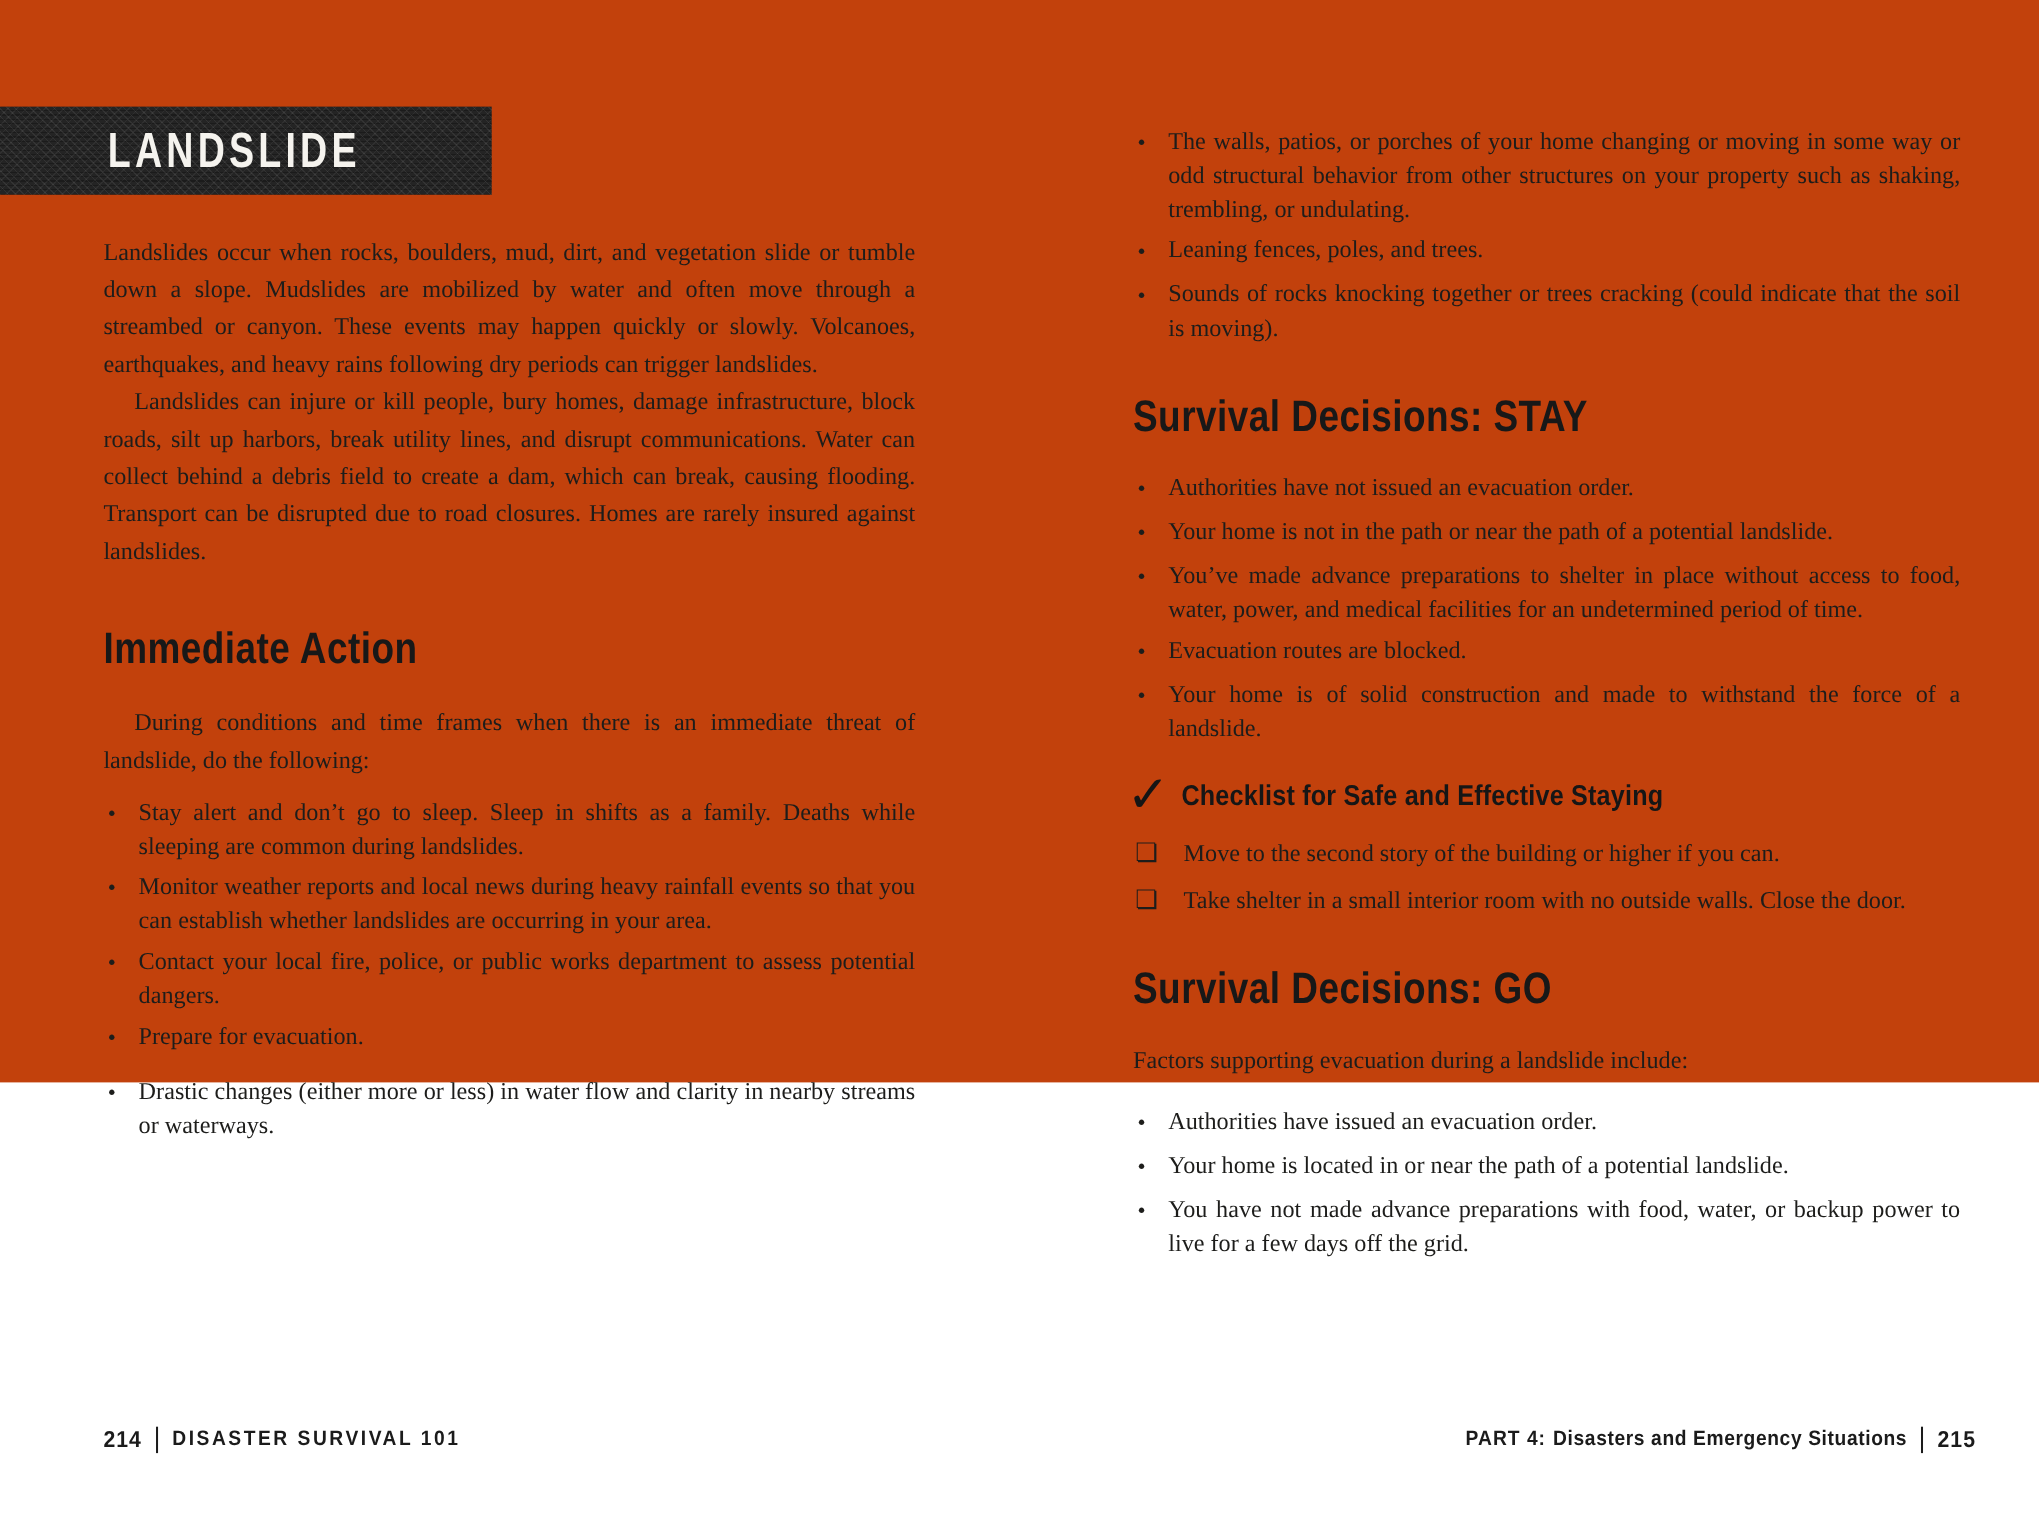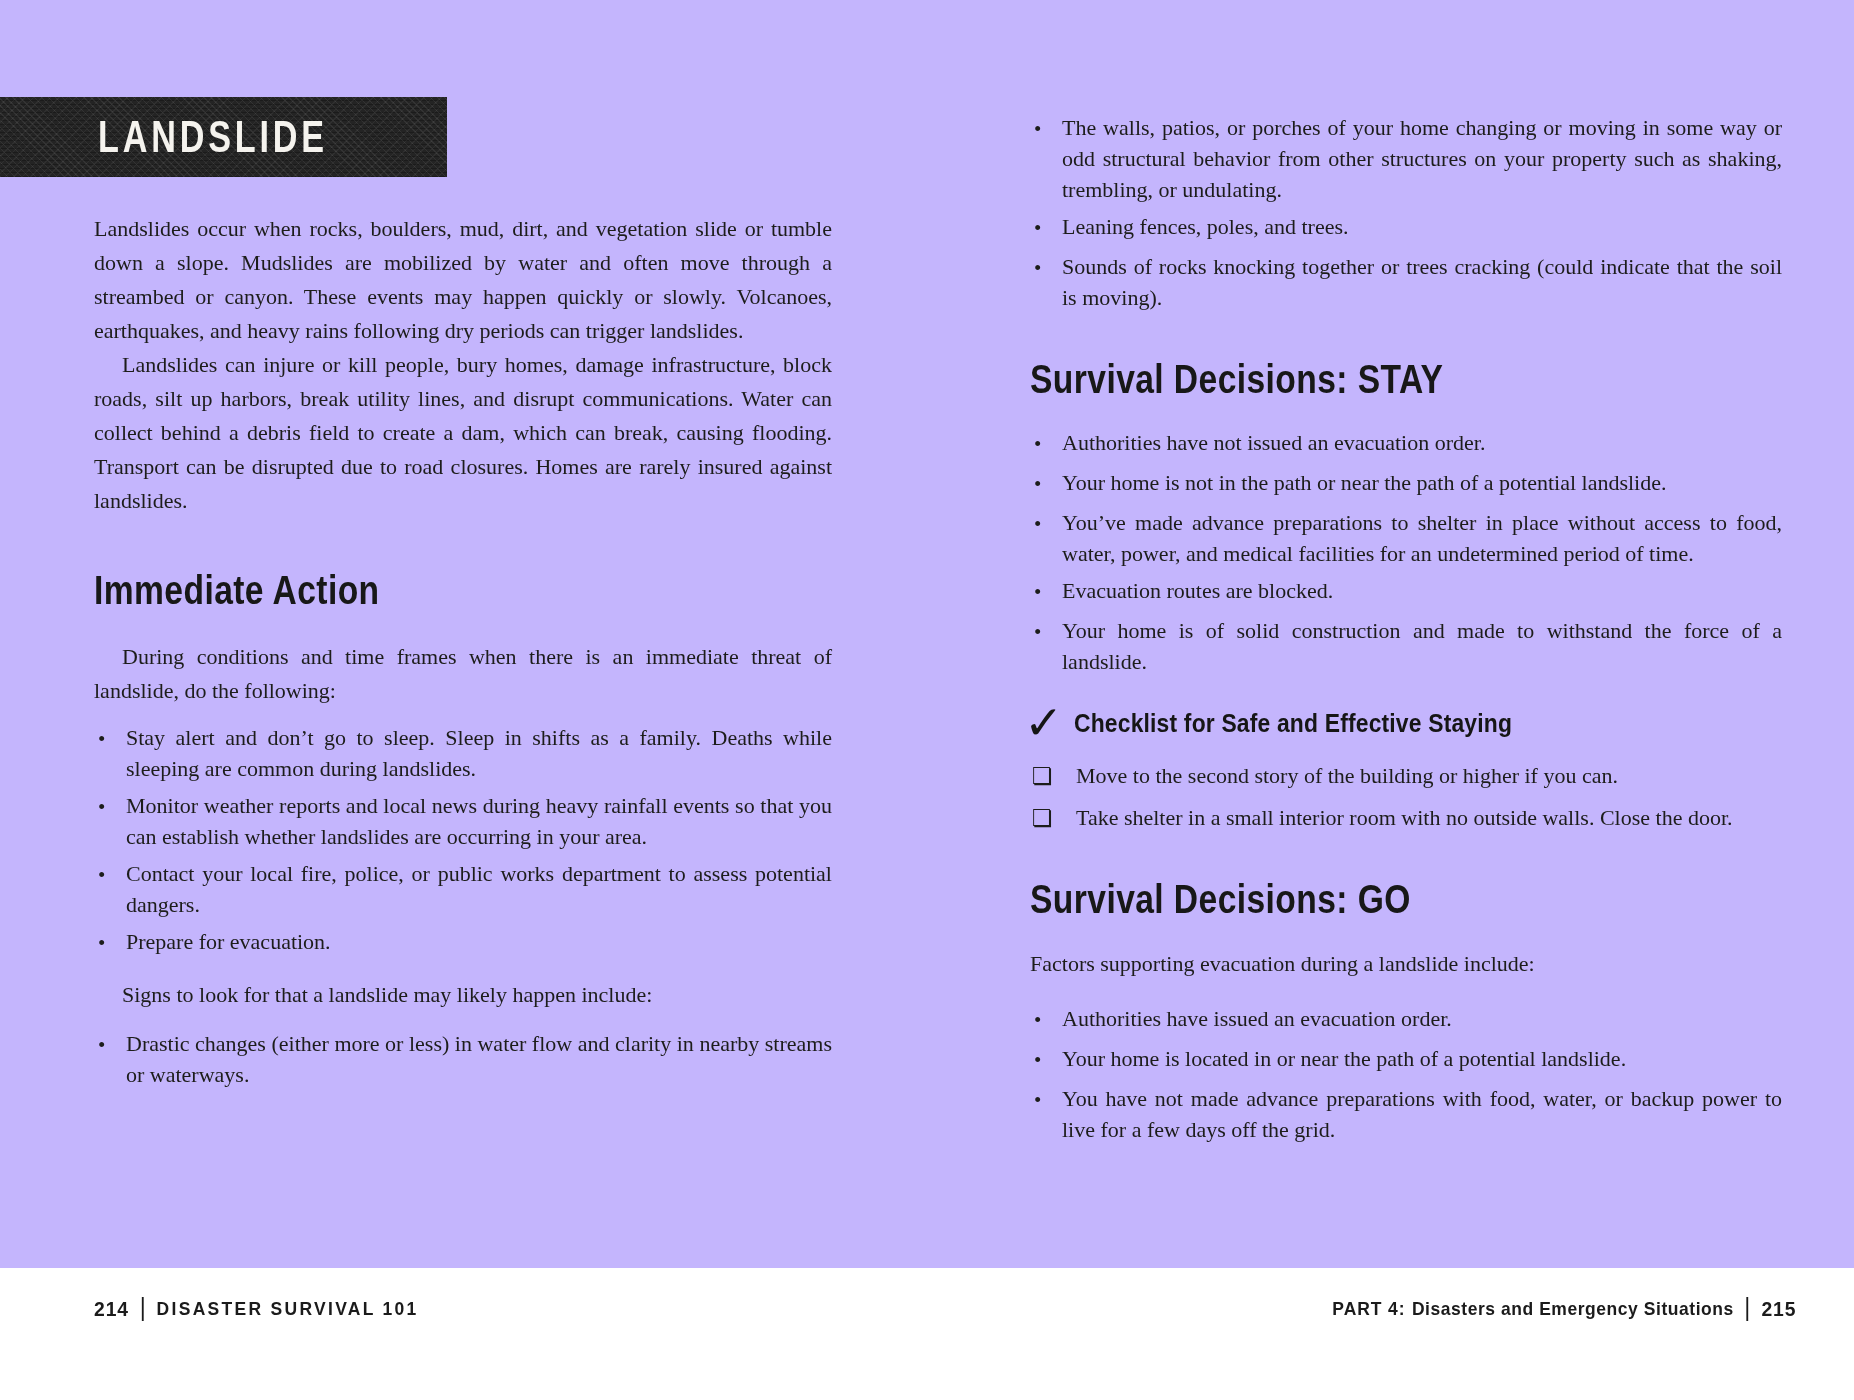--- a/index.html
+++ b/index.html
@@ -1,18 +1,18 @@
 <!DOCTYPE html>
 <html><head>
 <meta charset="utf-8">
 <style>
   html,body{margin:0;padding:0;background:#ffffff;}
   body{width:1854px;height:1400px;overflow:hidden;}
   .spread{
-    position:relative;width:1854px;height:1268px;background:#c4b5fd;
+    position:relative;width:1854px;height:984px;background:#c2410c;
     font-family:"Liberation Serif", serif;color:#1d1d1b;
   }
   .page{position:absolute;top:0;height:1400px;}
   .page-left{left:0;width:927px;}
   .page-right{left:927px;width:927px;}
 
   
   .banner{
     position:absolute;left:0;top:97px;width:447px;height:80px;
     background-color:#242424;
@@ -107,21 +107,20 @@
         <div class="bullet-item">
           <span class="bullet-marker">•</span>
           <span class="bullet-text">Contact your local fire, police, or public works department to assess potential dangers.</span>
         </div>
         <div class="bullet-item">
           <span class="bullet-marker">•</span>
           <span class="bullet-text">Prepare for evacuation.</span>
         </div>
       </div>
 
-      <p class="body indent signs-intro">Signs to look for that a landslide may likely happen include:</p>
 
       <div class="bullet-list signs-list">
         <div class="bullet-item">
           <span class="bullet-marker">•</span>
           <span class="bullet-text">Drastic changes (either more or less) in water flow and clarity in nearby streams or waterways.</span>
         </div>
       </div>
     </div>
 
     <footer class="footer footer-left">

